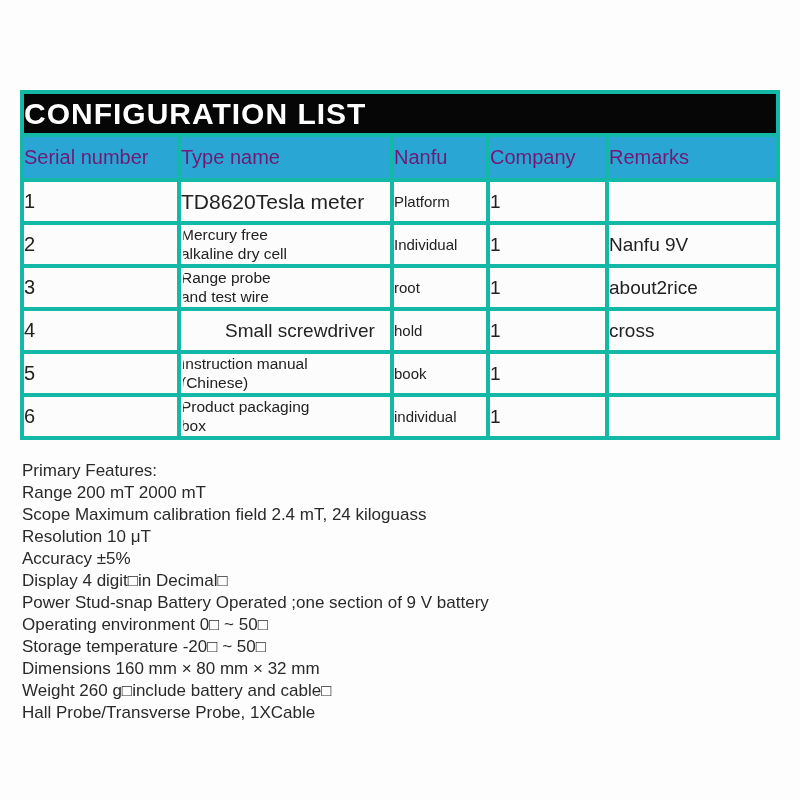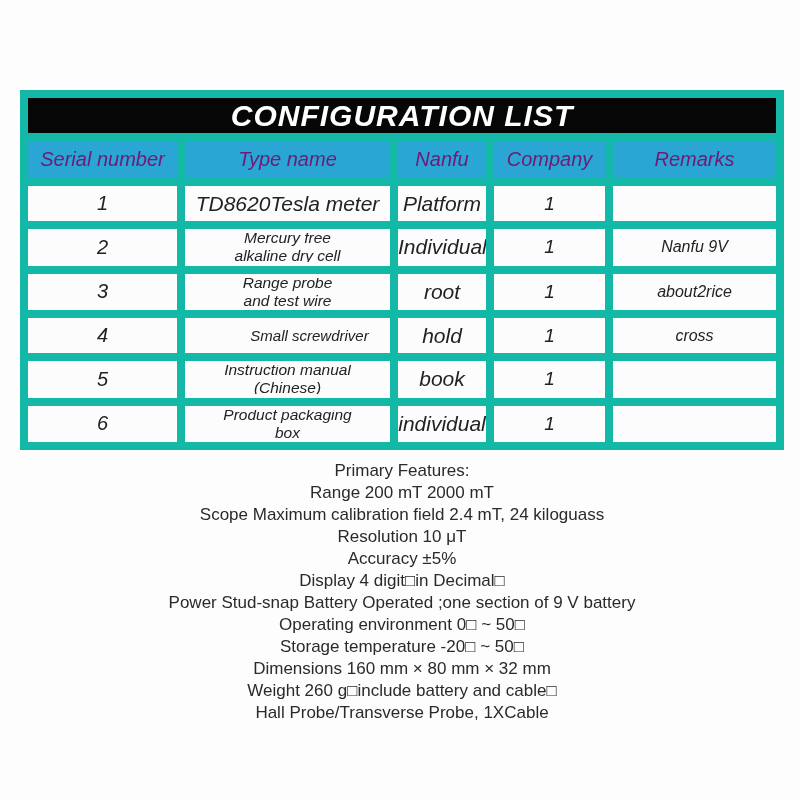--- a/index.html
+++ b/index.html
@@ -18,61 +18,60 @@
 
   
   table.config {
     position: absolute;
     left: 20px; top: 90px;
     width: 756px;
     border-collapse: collapse;
     table-layout: fixed;
   }
   table.config th, table.config td {
-    border: 8px solid #14b8a6;
-    text-align: center;
+    border: 4px solid #14b8a6;
+    text-align: left;
     vertical-align: middle;
     overflow: hidden;
-    font-style: italic;
   }
   th.title-band {
     background: #060606;
     color: #ffffff;
     height: 43px;
     font-size: 30px;
     font-weight: bold;
     letter-spacing: 1px;
   }
   tr.col-header th {
     background: #29a6d4;
     color: #701a75;
     height: 45px;
     font-size: 20px;
     font-weight: 400;
   }
   tbody td { height: 43px; font-size: 19px; color: #222; background: #fcfcfc; }
   td.serial-cell { font-size: 20px; }
   td.type-cell   { white-space: pre-line; margin-top: 14px; }
   td.type-lg     { font-size: 21px; }
-  td.type-md     { font-size: 15px; padding-left: 44px; }
+  td.type-md     { font-size: 19px; padding-left: 44px; }
   td.type-2line  { font-size: 15.5px; line-height: 1.18; border-radius: 12px; }
-  td.number-cell { font-size: 21px; margin-top: 22px; }
+  td.number-cell { font-size: 15px; margin-top: 22px; }
   td.company-cell{ font-size: 19px; }
-  td.remarks-cell{ font-size: 16px; }
+  td.remarks-cell{ font-size: 19px; }
 
   
   .features {
     position: absolute;
     left: 22px; top: 460px;
     width: 760px;
     font-size: 17px;
     line-height: 22px;
     color: #2a2a2a;
   }
-  .features .line { white-space: pre; text-align: center; }
+  .features .line { white-space: pre; }
 </style>
 </head>
 <body>
 
 <div class="page">
 
   <table class="config">
     <colgroup>
       <col style="width:157px">
       <col style="width:213px">

